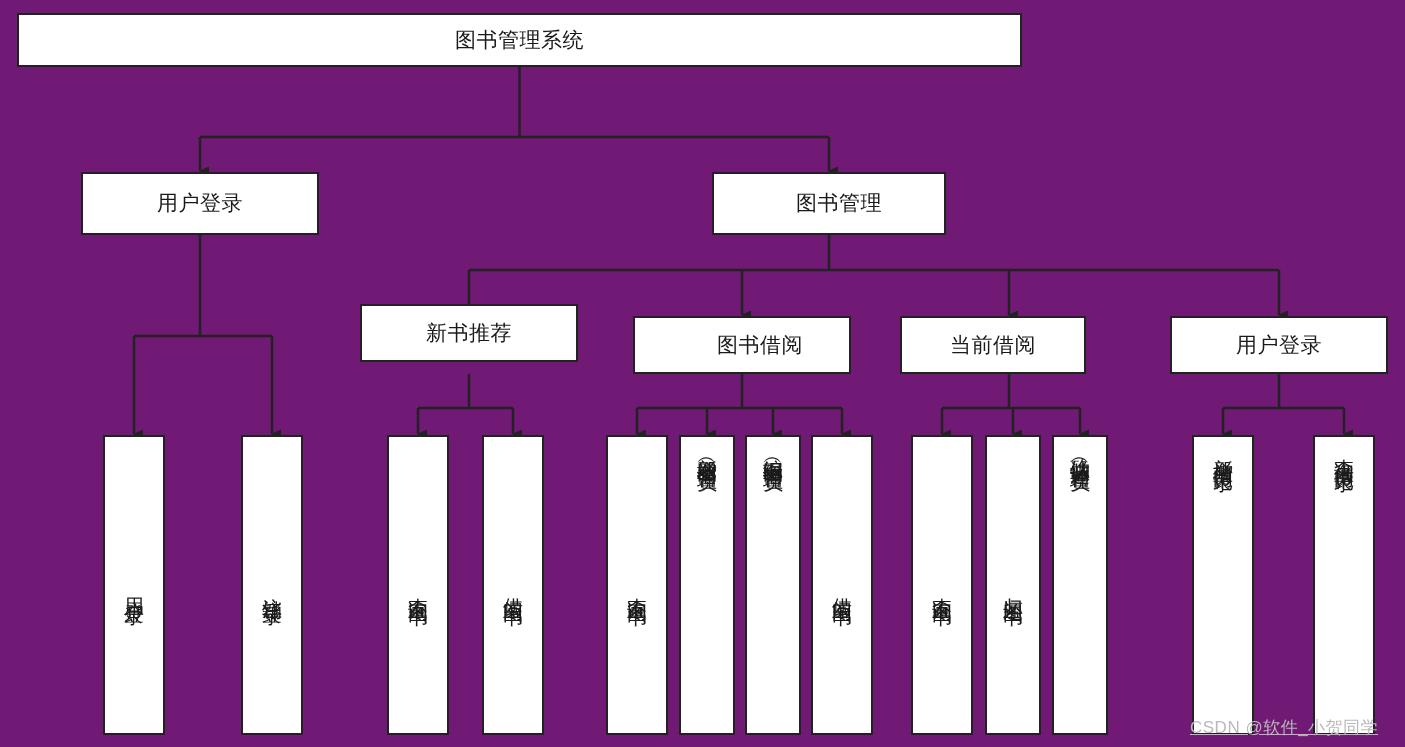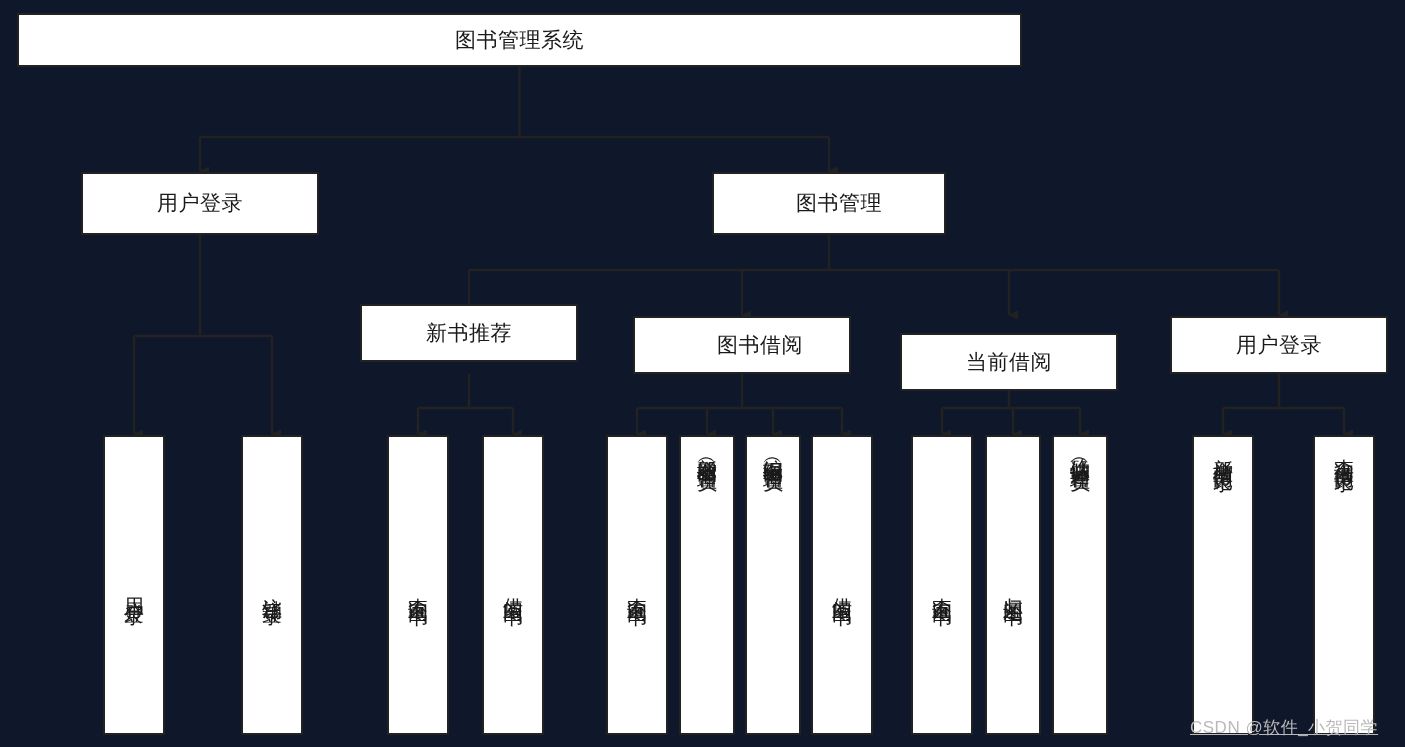--- a/index.html
+++ b/index.html
@@ -7,21 +7,21 @@
     padding: 0;
     background: #ffffff;
   }
   body {
     font-family: "Liberation Sans", "DejaVu Sans", sans-serif;
   }
   #canvas {
     position: relative;
     width: 1405px;
     height: 747px;
-    background: #0f172a;
+    background: #701a75;
     overflow: hidden;
     text-align: center;
   }
   .node {
     position: absolute;
     box-sizing: border-box;
     background: #ffffff;
     border: 2px solid #222222;
     display: flex;
     align-items: center;
@@ -129,21 +129,21 @@
       </div>
       <div class="node" style="left: 712px; top: 172px; width: 234px; height: 63px; padding-left: 20px;">
         <span class="node-label">图书管理</span>
       </div>
       <div class="node" style="left: 360px; top: 304px; width: 218px; height: 58px;">
         <span class="node-label">新书推荐</span>
       </div>
       <div class="node" style="left: 633px; top: 316px; width: 218px; height: 58px; padding-left: 36px;">
         <span class="node-label">图书借阅</span>
       </div>
-      <div class="node" style="left: 900px; top: 316px; width: 218px; height: 58px; margin-top: 17px;">
+      <div class="node" style="left: 900px; top: 316px; width: 186px; height: 58px;">
         <span class="node-label">当前借阅</span>
       </div>
       <div class="node" style="left: 1170px; top: 316px; width: 218px; height: 58px;">
         <span class="node-label">用户登录</span>
       </div>
       <div class="node leaf centered" style="left: 103px; top: 435px; width: 62px; height: 300px;">
         <span class="node-label">用户登录</span>
       </div>
       <div class="node leaf centered" style="left: 241px; top: 435px; width: 62px; height: 300px;">
         <span class="node-label">注销登录</span>

